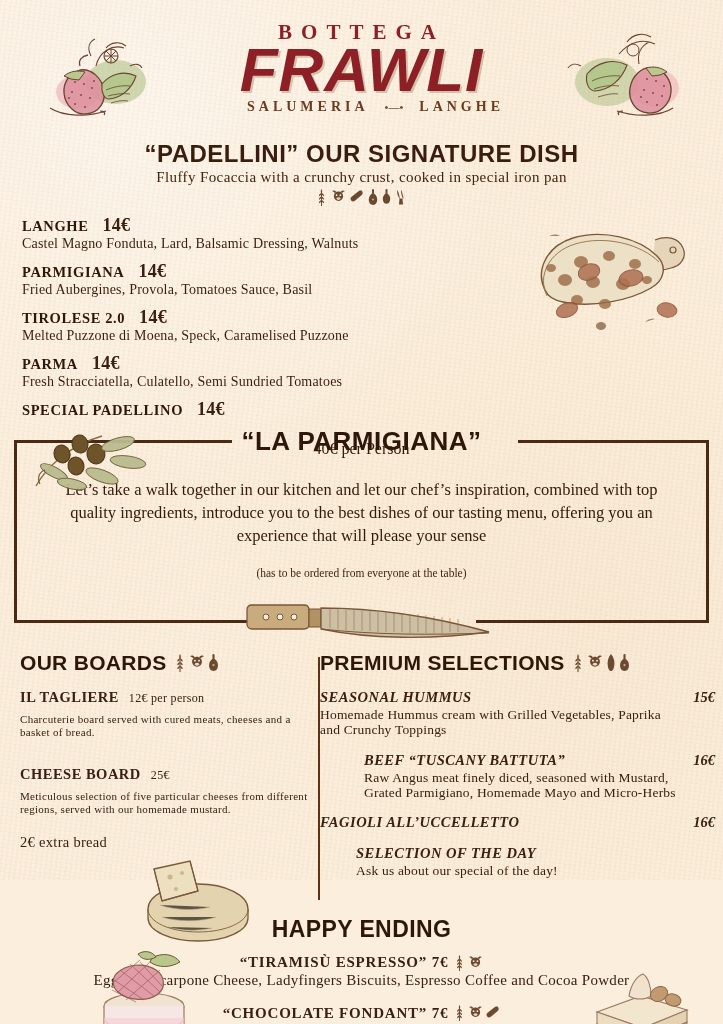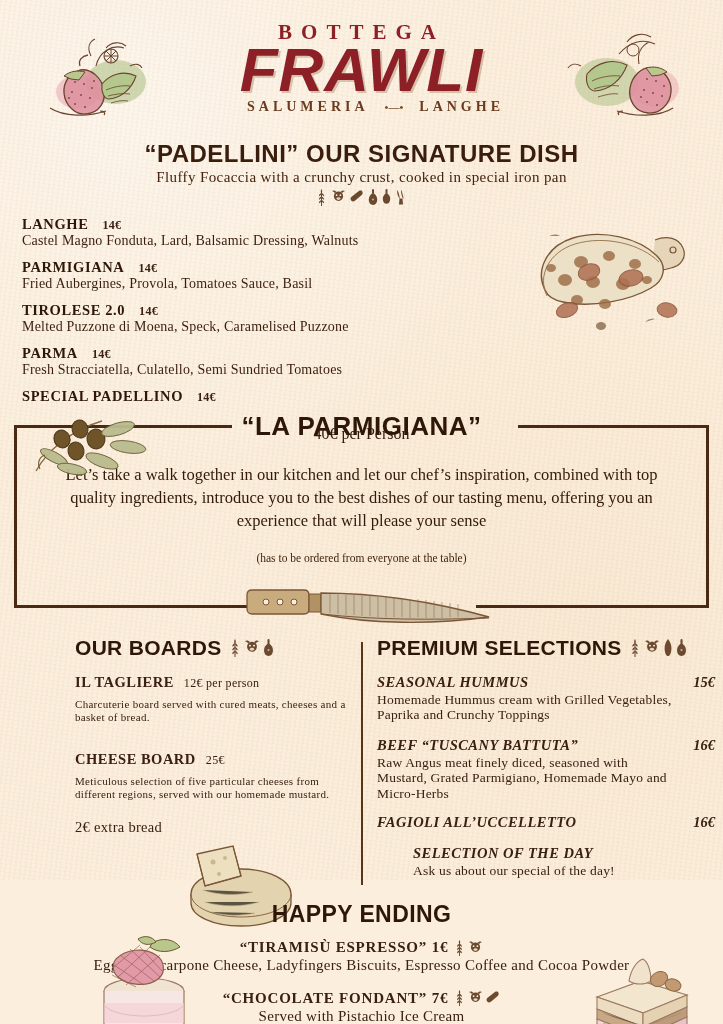--- a/index.html
+++ b/index.html
@@ -69,21 +69,21 @@
 
   .icon-row { display:flex; justify-content:center; gap:4px; margin-top:3px; }
 
   
   .pad-list { margin:9px 0 0 22px; position:relative; z-index:3; }
   .pad-item { margin-bottom:9px; }
   .pad-name {
     font-weight:bold; font-size:14.5px; letter-spacing:.6px; color:#2e1709;
     font-family:"Liberation Serif", serif;
   }
-  .pad-price { font-weight:bold; font-size:12px; margin-left:14px; letter-spacing:.3px;}
+  .pad-price { font-weight:bold; font-size:18px; margin-left:14px; letter-spacing:.3px;}
   .pad-desc { font-size:14px; color:#3a1d0d; letter-spacing:.2px; margin-top:0px;}
 
   .board-ill { position:absolute; right:6px; top:218px; width:190px; height:150px; }
 
   
   .passeggiata-wrap { position:relative; margin:18px 14px 0 14px; }
   .pbox {
     position:relative;
     border-left:3px solid #4b2a15;
     border-right:3px solid #4b2a15;
@@ -113,23 +113,23 @@
     margin:21px 30px 0 30px; text-align:center; font-size:16.5px;
     line-height:1.38; color:#33190a;
   }
   .p-note { text-align:center; font-size:11.5px; margin-top:20px; color:#43240f; }
 
   .olive { position:absolute; left:18px; top:-12px; width:120px; height:70px; }
   .knife { position:absolute; left:232px; bottom:-26px; width:250px; height:56px; }
 
   
   .cols { display:flex; margin-top:28px; position:relative; }
-  .col-left  { width:318px; padding-left:32px; box-sizing:border-box; position:relative;margin-left:43px;}
+  .col-left  { width:318px; padding-left:20px; box-sizing:border-box; position:relative;}
   .divider { width:2px; background:#5a3418; margin:6px 0 0 0; height:243px; }
-  .col-right { flex:1; padding-left:14px; box-sizing:border-box; }
+  .col-right { flex:1; padding-left:0; box-sizing:border-box; }
 
   .col-head {
     display:flex; align-items:center; gap:7px;
     font-family:"Liberation Sans", sans-serif; font-weight:bold;
     font-size:21px; color:#2e1709; letter-spacing:.3px;
   }
   .col-head .icons { display:flex; gap:3px; }
 
   .b-item { margin-top:13px; }
   .b-name { font-weight:bold; font-size:14.5px; letter-spacing:.5px; }
@@ -493,21 +493,21 @@
       </div>
 
       <div class="p-row" style="margin-top:14px;">
         <div class="p-row-head">
           <span class="p-row-name">SEASONAL  HUMMUS</span>
           <span class="p-row-price">15€</span>
         </div>
         <div class="p-row-desc">Homemade Hummus cream with Grilled Vegetables, Paprika and Crunchy Toppings</div>
       </div>
 
-      <div class="p-row" style="margin-top:14px;">
+      <div class="p-row" style="margin-top:14px;margin-left:44px;">
         <div class="p-row-head">
           <span class="p-row-name">BEEF “TUSCANY BATTUTA”</span>
           <span class="p-row-price">16€</span>
         </div>
         <div class="p-row-desc">Raw Angus meat finely diced, seasoned  with Mustard, Grated Parmigiano, Homemade Mayo and Micro-Herbs</div>
       </div>
 
       <div class="p-row" style="margin-top:13px;">
         <div class="p-row-head">
           <span class="p-row-name">FAGIOLI ALL’UCCELLETTO</span>
@@ -523,21 +523,21 @@
         <div class="p-row-desc">Ask us about our special of the day!</div>
       </div>
     </div>
   </div>
 
   <div class="happy">
     <div class="happy-title">HAPPY ENDING</div>
 
     <div class="d-item">
       <div class="d-name">
-        <span>“TIRAMISÙ ESPRESSO” 1€</span>
+        <span>“TIRAMISÙ ESPRESSO” 7€</span>
         <span class="icons">
           <svg width="11" height="16" viewBox="0 0 11 17">
               <g fill="#6b4a30">
                 <path d="M5.5 0c1 1.5 1 3 0 4.5C4.5 3 4.5 1.5 5.5 0z"></path>
                 <path d="M5.5 4c1.6.4 2.6 1.6 2.6 3.2-1.6-.3-2.6-1.6-2.6-3.2zM5.5 4C3.9 4.4 2.9 5.6 2.9 7.2 4.5 6.9 5.5 5.6 5.5 4z"></path>
                 <path d="M5.5 7.5c1.6.4 2.6 1.6 2.6 3.2-1.6-.3-2.6-1.6-2.6-3.2zM5.5 7.5C3.9 7.9 2.9 9.1 2.9 10.7 4.5 10.4 5.5 9.1 5.5 7.5z"></path>
                 <path d="M5.5 11c1.6.4 2.6 1.6 2.6 3.2-1.6-.3-2.6-1.6-2.6-3.2zM5.5 11c-1.6.4-2.6 1.6-2.6 3.2C4.5 13.9 5.5 12.6 5.5 11z"></path>
                 <rect x="5" y="3" width="1" height="14"></rect>
               </g>
             </svg>

